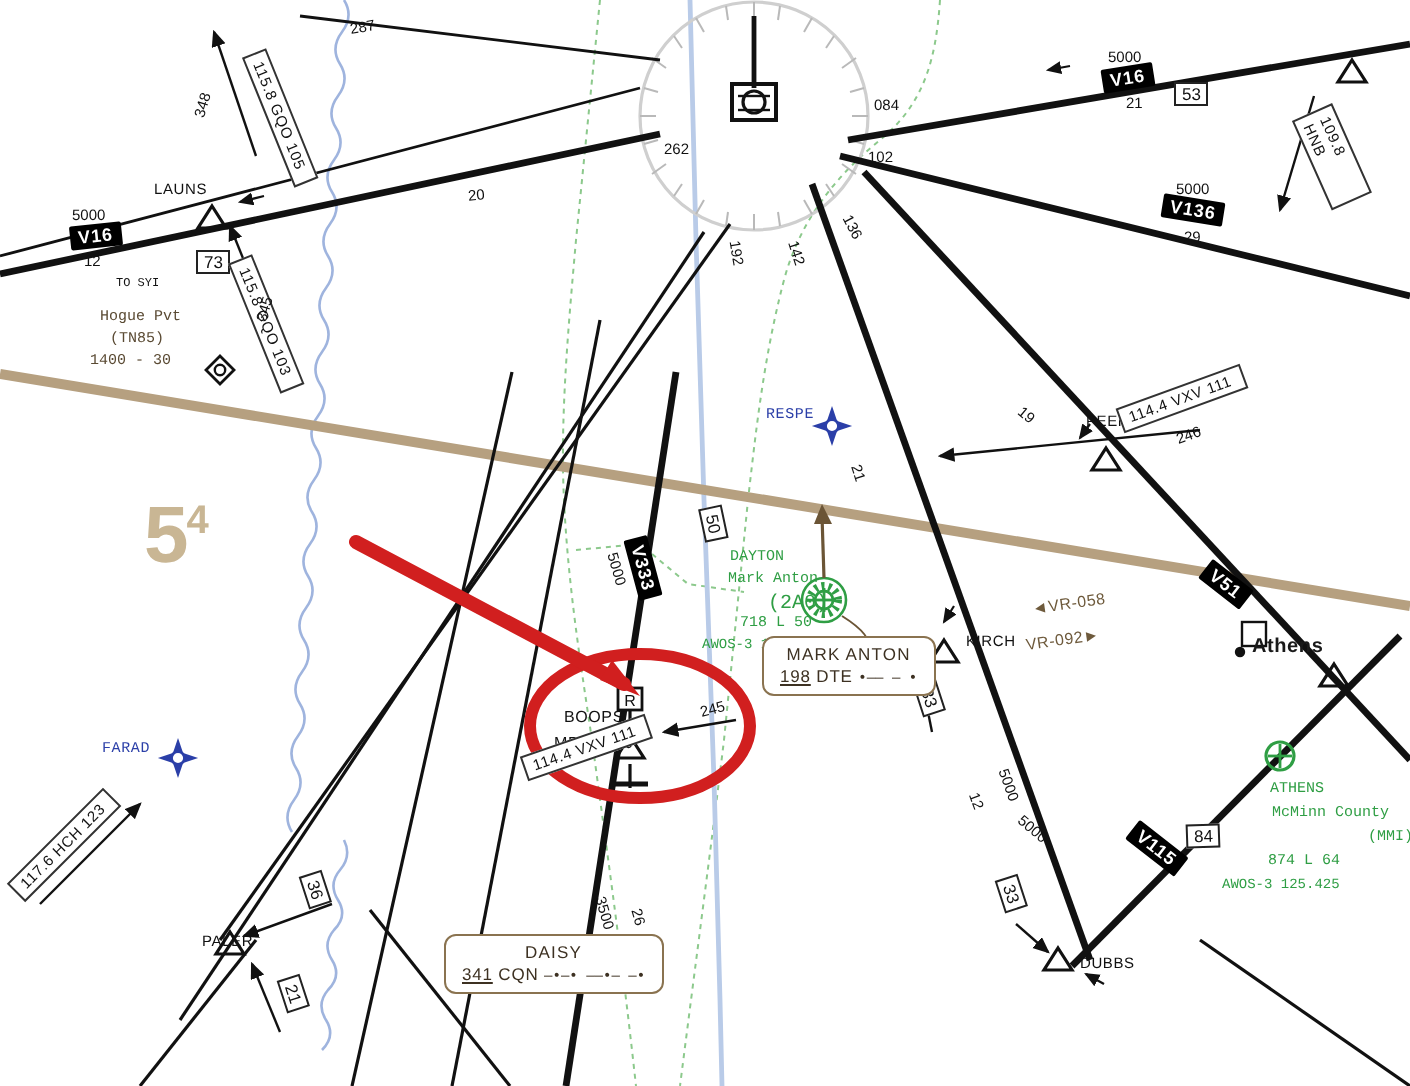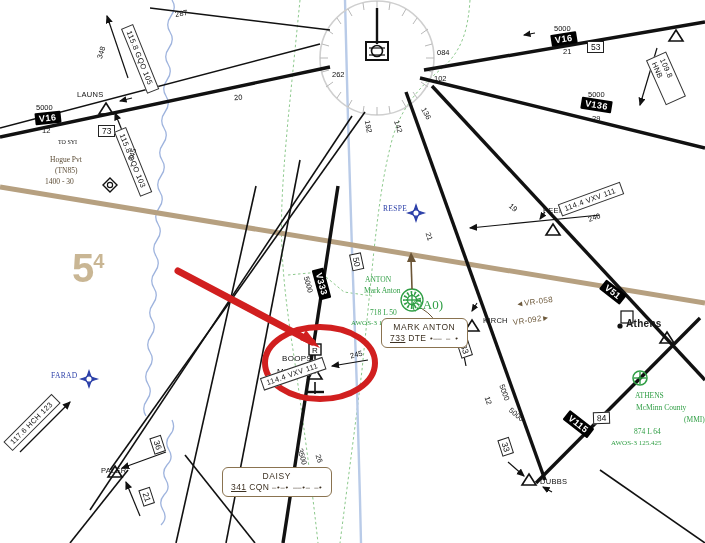--- a/index.html
+++ b/index.html
@@ -6,21 +6,21 @@
   body{font-family:"Liberation Sans", sans-serif;}
   #chart-root{
     position:relative;
     width:705px;height:543px;
     background:#ffffff;
     overflow:hidden;
   }
   #chart-svg{position:absolute;left:0;top:0;width:705px;height:543px;}
   .lbl{
     position:absolute;
-    font-family:Liberation Serif, serif;
+    font-family:Liberation Mono, monospace;
     color:#111;
     white-space:nowrap;
     line-height:1.05;
   }
   .lbl.grn{color:#2f9e44;}
   .lbl.blu{color:#2b3fa8;text-align:center;}
   .lbl.brn{color:#6b5536;}
   
   .vplate{
     position:absolute;
@@ -301,42 +301,42 @@
   <div class="fixname" style="left:483px;top:316px;">KIRCH</div>
   <div class="fixname" style="left:540px;top:477px;">DUBBS</div>
   <div class="fixname" style="left:101px;top:466px;">PALER</div>
 
   <div class="fixname" style="left:282px;top:354px;font-size:8px;">BOOPS</div>
   <div class="fixname" style="left:277px;top:367px;font-size:8px;">MRA 4500</div>
 
   <div class="lbl blu" style="left:383px;top:205px;font-size:7.5px;letter-spacing:.3px;">RESPE</div>
   <div class="lbl blu" style="left:51px;top:372px;font-size:7.5px;letter-spacing:.3px;">FARAD</div>
 
-  <div class="lbl grn" style="left:365px;top:276px;font-size:7.5px;">ANTON</div>
+  <div class="lbl grn" style="left:365px;top:276px;font-size:7.5px;">DAYTON</div>
   <div class="lbl grn" style="left:364px;top:287px;font-size:7.5px;">Mark Anton</div>
-  <div class="lbl grn" style="left:392px;top:298px;font-size:13px;padding-left:20px;">(2A0)</div>
+  <div class="lbl grn" style="left:364px;top:298px;font-size:10px;padding-left:20px;">(2A0)</div>
   <div class="lbl grn" style="left:370px;top:309px;font-size:7.5px;">718 L 50</div>
   <div class="lbl grn awos" style="left:351px;top:320px;">AWOS-3 135.075</div>
 
   <div class="lbl grn" style="left:635px;top:392px;font-size:7.5px;">ATHENS</div>
   <div class="lbl grn" style="left:636px;top:404px;font-size:7.5px;">McMinn County</div>
   <div class="lbl grn" style="left:640px;top:416px;font-size:7.5px;margin-left:44px;">(MMI)</div>
   <div class="lbl grn" style="left:634px;top:428px;font-size:7.5px;">874 L 64</div>
   <div class="lbl grn awos" style="left:611px;top:440px;">AWOS-3 125.425</div>
 
   <div class="citylbl" style="left:626px;top:318px;">Athens</div>
 
   <div class="lbl brn" style="left:50px;top:156px;font-size:7.5px;color:#5a4a33;">Hogue Pvt</div>
   <div class="lbl brn" style="left:55px;top:167px;font-size:7.5px;color:#5a4a33;">(TN85)</div>
   <div class="lbl brn" style="left:45px;top:178px;font-size:7.5px;color:#5a4a33;">1400 - 30</div>
 
   <div class="callout" style="left:381px;top:318px;">
     <div class="c1">MARK ANTON</div>
     <div class="c2">
-      <span class="u">733</span>
+      <span class="u">198</span>
       <span>DTE</span>
       <span class="morse">•——  —  •</span>
     </div>
   </div>
 
   <div class="callout" style="left:222px;top:467px;">
     <div class="c1">DAISY</div>
     <div class="c2">
       <span class="u">341</span>
       <span>CQN</span>

